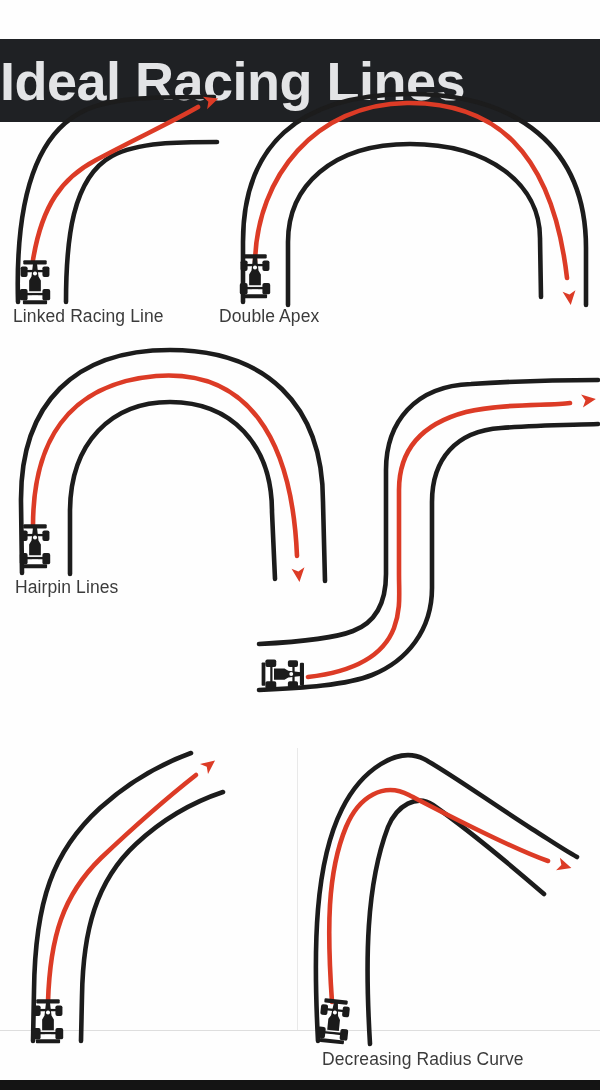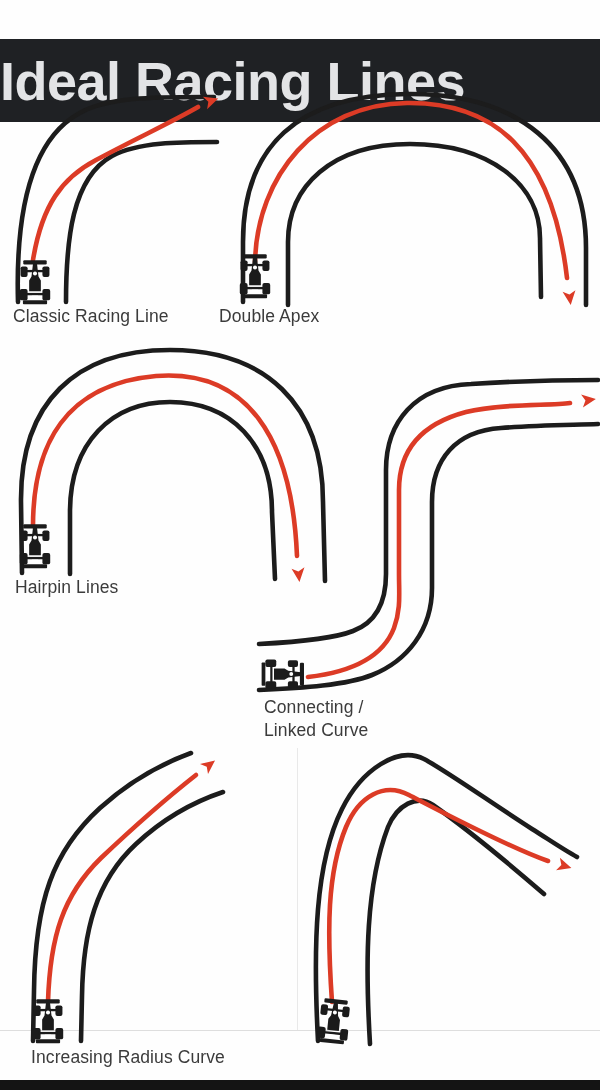--- a/index.html
+++ b/index.html
@@ -101,23 +101,19 @@
   </svg>
 
   <svg class="panel" style="left:300px;top:745px" width="300" height="300" viewBox="0 0 300 300">
     <path class="track" d="M 18 296 C 13 200 15 118 42 64 C 62 24 98 1 124 14 C 148 27 190 57 232 84 C 248 94 264 105 277 112"></path>
     <path class="track" d="M 70 299 C 65 215 66 140 88 82 C 97 60 117 49 133 60 C 160 79 207 117 244 149"></path>
     <path class="rline" d="M 32 257 C 27 185 27 128 46 82 C 59 51 84 37 109 50 C 140 66 208 102 248 116"></path>
     <path class="ahead" d="M0 -6.5 L14 0 L0 6.5 L3.5 0 Z" transform="translate(258,119) rotate(17)"></path>
     <use href="#carsym" class="car" transform="translate(34,276) scale(0.78) rotate(6) translate(-20,-29)"></use>
   </svg>
 
-  <div class="plabel" style="left:13px;top:305px">Classic Racing Line</div>
+  <div class="plabel" style="left:13px;top:305px">Linked Racing Line</div>
   <div class="plabel" style="left:219px;top:305px">Double Apex</div>
   <div class="plabel" style="left:15px;top:576px">Hairpin Lines</div>
-  <div class="plabel" style="left:264px;top:696px">
-    <div>Connecting /</div>
-    <div>Linked Curve</div>
-  </div>
-  <div class="plabel" style="left:31px;top:1046px">Increasing Radius Curve</div>
+  <div class="plabel" style="left:322px;top:1048px">Decreasing Radius Curve</div>
 
   <div class="footer-bar"></div>
 </div>
 
 </body></html>

